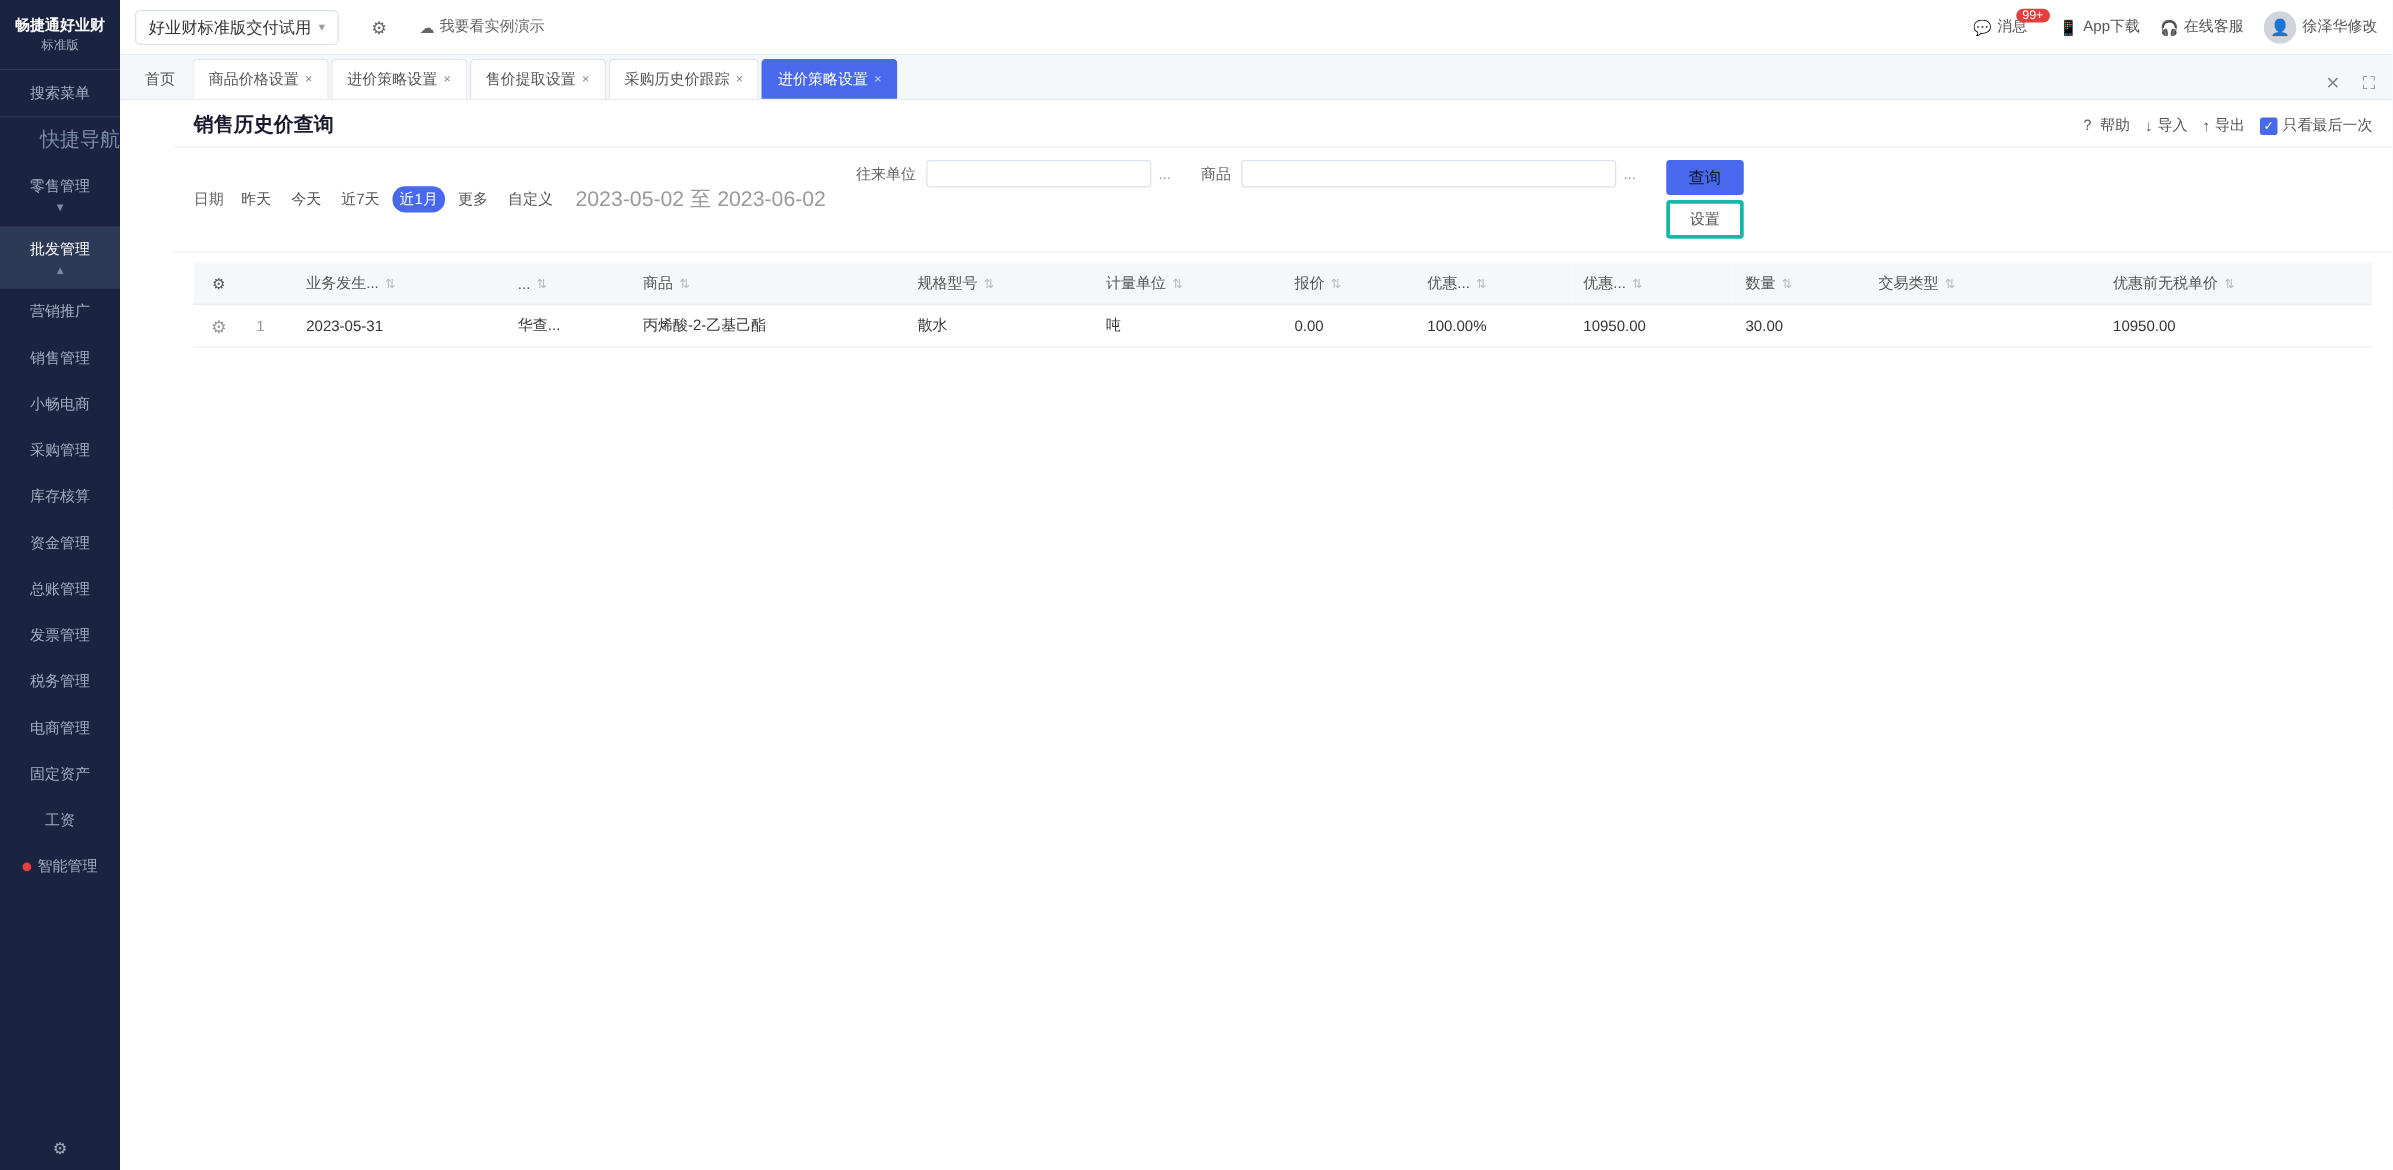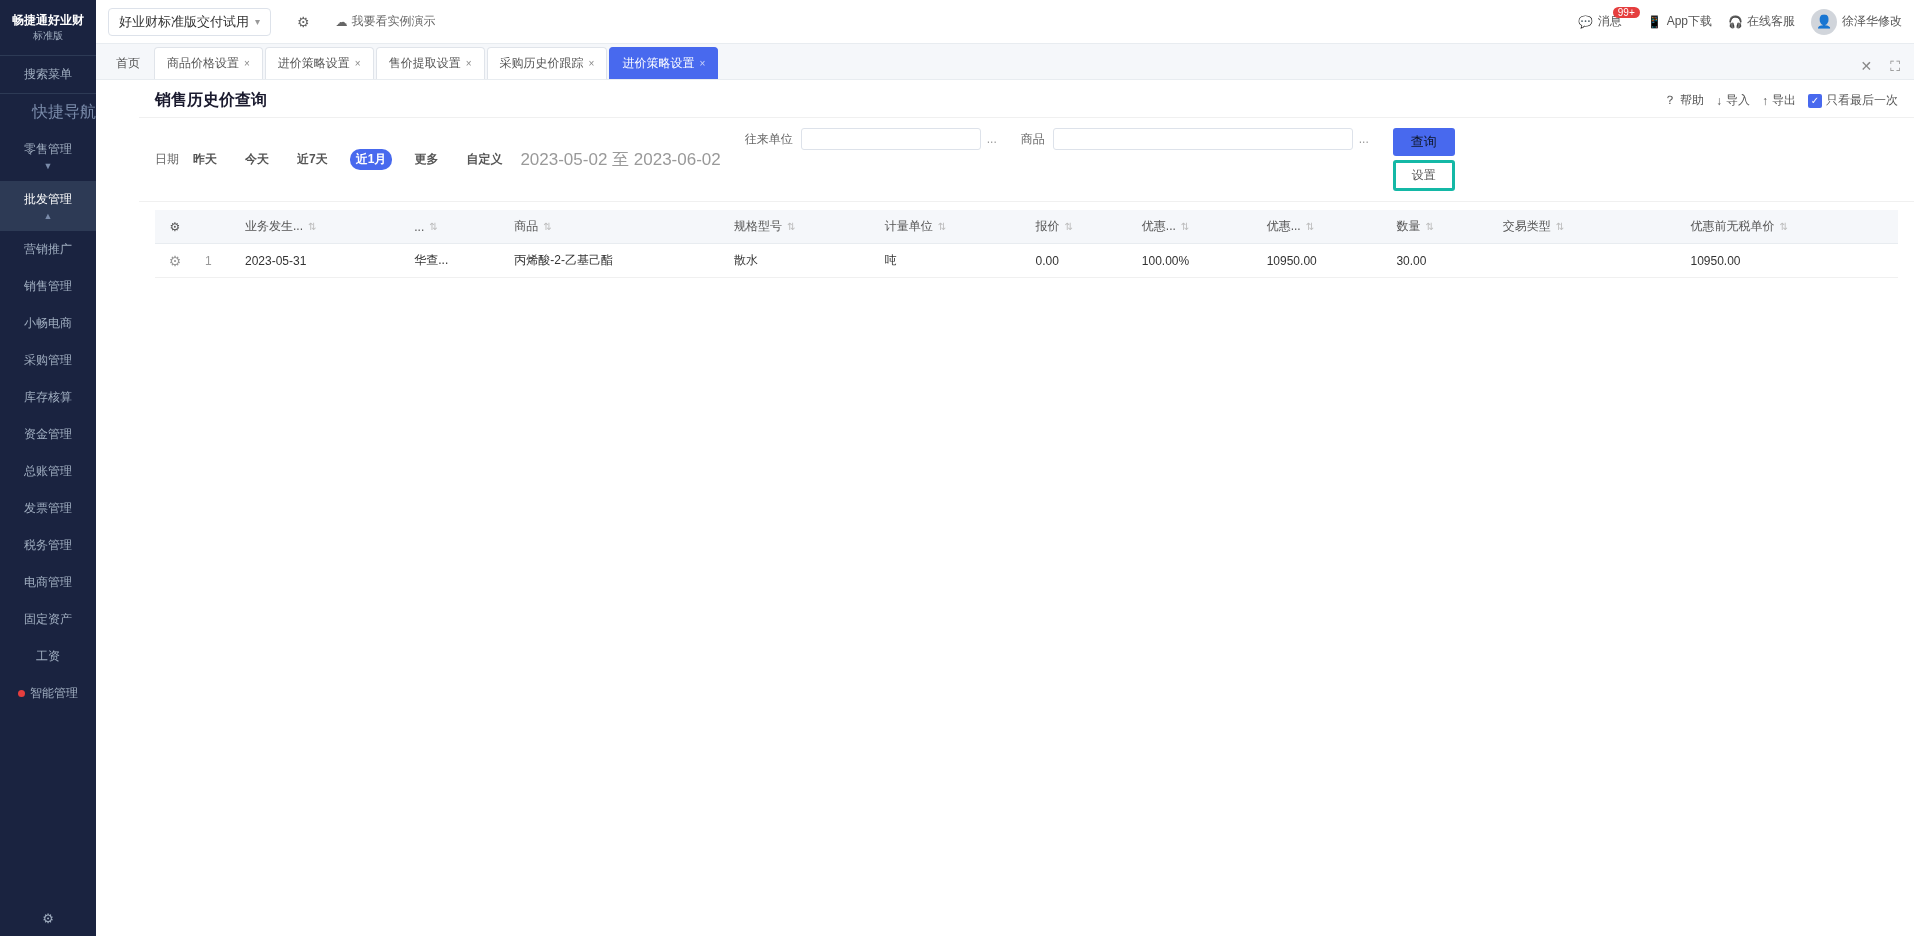--- a/index.html
+++ b/index.html
@@ -291,22 +291,21 @@
       gap: 8px;
     }
     .filter-label {
       color: #666;
       font-size: 12px;
       white-space: nowrap;
     }
     .date-options {
       display: flex;
       align-items: center;
-      gap: 16px;
-      font-weight: bold;
+      gap: 4px;
     }
     .date-opt {
       padding: 2px 6px;
       font-size: 12px;
       color: #555;
       cursor: pointer;
       border-radius: 3px;
     }
     .date-opt.active {
       background: #4869ee;

